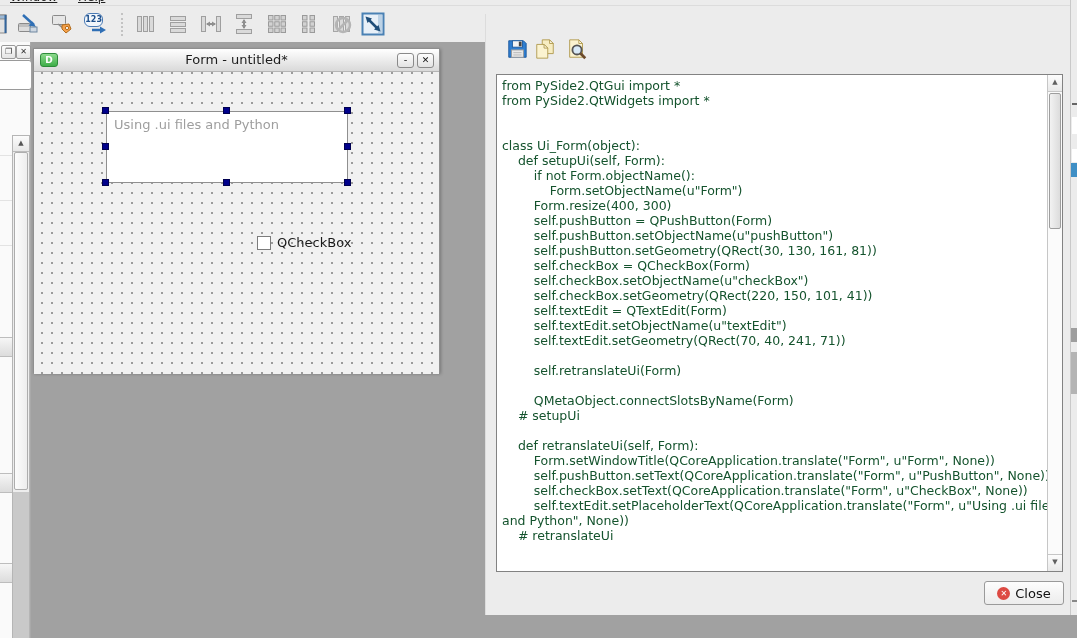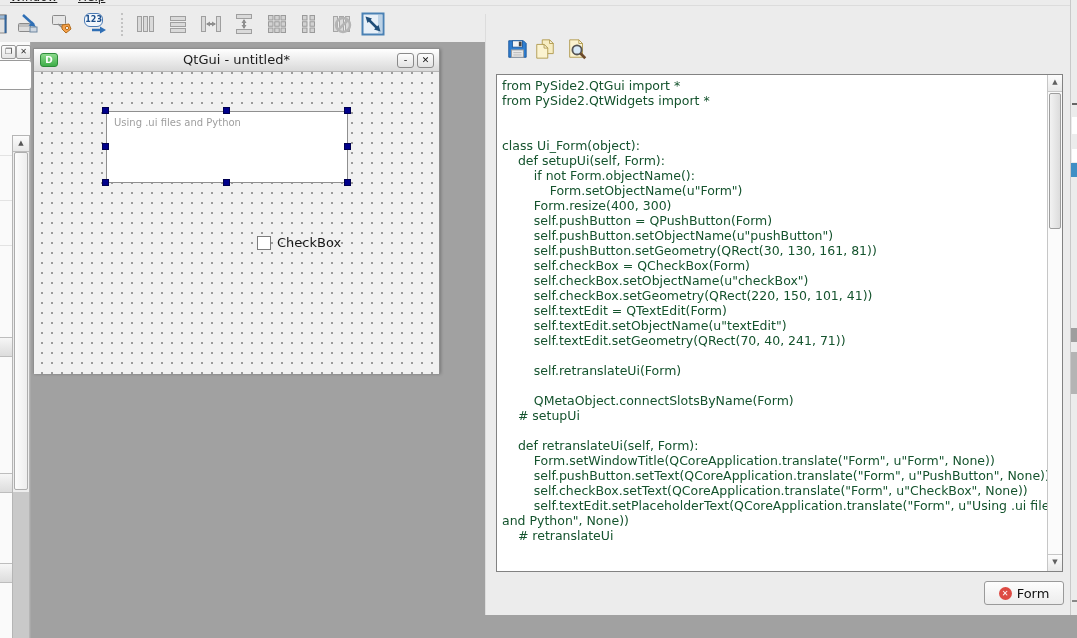--- a/index.html
+++ b/index.html
@@ -51,21 +51,21 @@
     color:#fff;font-size:9px;font-weight:bold;text-align:center;line-height:12px;}
   .cap-btn{position:absolute;top:4px;width:17px;height:15px;border:1px solid #8a8a8a;border-radius:3px;
     background:linear-gradient(#fdfdfd,#e3e3e3);text-align:center;box-sizing:border-box;}
   .cap-btn.min{left:363px;font-size:10px;line-height:11px;color:#333;}
   .cap-btn.cls{left:383px;font-size:9px;line-height:13px;font-weight:bold;color:#111;}
   .form-canvas{position:absolute;left:0;top:23px;width:100%;height:302px;background:#f1f1f1;
     background-image:radial-gradient(circle,#9b9b9b 0 .8px,transparent 1.4px);
     background-size:10px 10px;background-position:3px 6px;}
   .textedit{position:absolute;left:72px;top:39px;width:242px;height:72px;background:#fff;
     border:1px solid #8f8f8f;box-sizing:border-box;}
-  .placeholder{padding:5px 7px;font-size:10px;color:#9e9e9e;}
+  .placeholder{padding:5px 7px;font-size:13px;color:#9e9e9e;}
   .handle{position:absolute;width:7px;height:7px;background:#00008b;border:1px solid #000050;box-sizing:border-box;z-index:5;}
   .pushbutton{position:absolute;left:33px;top:132px;width:161px;height:77px;
     background:linear-gradient(#fefefe,#efefef);border:1px solid #b6b6b6;border-radius:3px;box-sizing:border-box;
     display:flex;align-items:center;justify-content:center;font-size:13px;color:#1a1a1a;}
   .checkbox{position:absolute;left:223px;top:163px;height:15px;display:flex;align-items:center;}
   .cb-box{width:14px;height:14px;background:#fff;border:1px solid #7c7c7c;box-sizing:border-box;}
   .cb-label{margin-left:6px;font-size:13px;color:#1a1a1a;}
   
   .dialog{position:absolute;left:485px;top:14px;width:585px;height:601px;background:#ececec;z-index:4;
     border-left:1px solid #dcdcdc;box-sizing:border-box;}
@@ -250,31 +250,31 @@
       <div class="thumb"></div>
       <div class="track-low"></div>
     </div>
   </div>
 
   <div class="mdi"></div>
 
   <div class="form-window">
     <div class="form-titlebar">
       <span class="d-icon">D</span>
-      <span class="form-title">QtGui - untitled*</span>
+      <span class="form-title">Form - untitled*</span>
       <span class="cap-btn min">-</span>
       <span class="cap-btn cls">✕</span>
     </div>
     <div class="form-canvas">
       <div class="textedit">
         <div class="placeholder">Using .ui files and Python</div>
       </div>
       <div class="checkbox">
         <span class="cb-box"></span>
-        <span class="cb-label">CheckBox</span>
+        <span class="cb-label">QCheckBox</span>
       </div>
     </div>
 
     <span class="handle" style="left:68px;top:58px"></span>
     <span class="handle" style="left:189px;top:58px"></span>
     <span class="handle" style="left:310px;top:58px"></span>
     <span class="handle" style="left:68px;top:94px"></span>
     <span class="handle" style="left:310px;top:94px"></span>
     <span class="handle" style="left:68px;top:130px"></span>
     <span class="handle" style="left:189px;top:130px"></span>
@@ -343,21 +343,21 @@
     # retranslateUi</div>
       <div class="code-scroll">
         <div class="arr up">▲</div>
         <div class="thumb"></div>
         <div class="arr dn">▼</div>
       </div>
     </div>
 
     <div class="close-btn">
       <span class="close-ico">✕</span>
-      <span class="close-label">Form</span>
+      <span class="close-label">Close</span>
     </div>
   </div>
 
 
   <div class="right-strip">
     <span class="rs-mark" style="top:103px;width:5px;height:2px;background:#666"></span>
     <span class="rs-mark" style="top:117px;width:6px;height:17px;background:#fff"></span>
     <span class="rs-mark" style="top:149px;width:6px;height:13px;background:#fff"></span>
     <span class="rs-mark" style="top:163px;left:0;width:7px;height:14px;background:#3f8fc5"></span>
     <span class="rs-mark" style="top:328px;left:0;width:7px;height:14px;background:#9e9e9e"></span>

